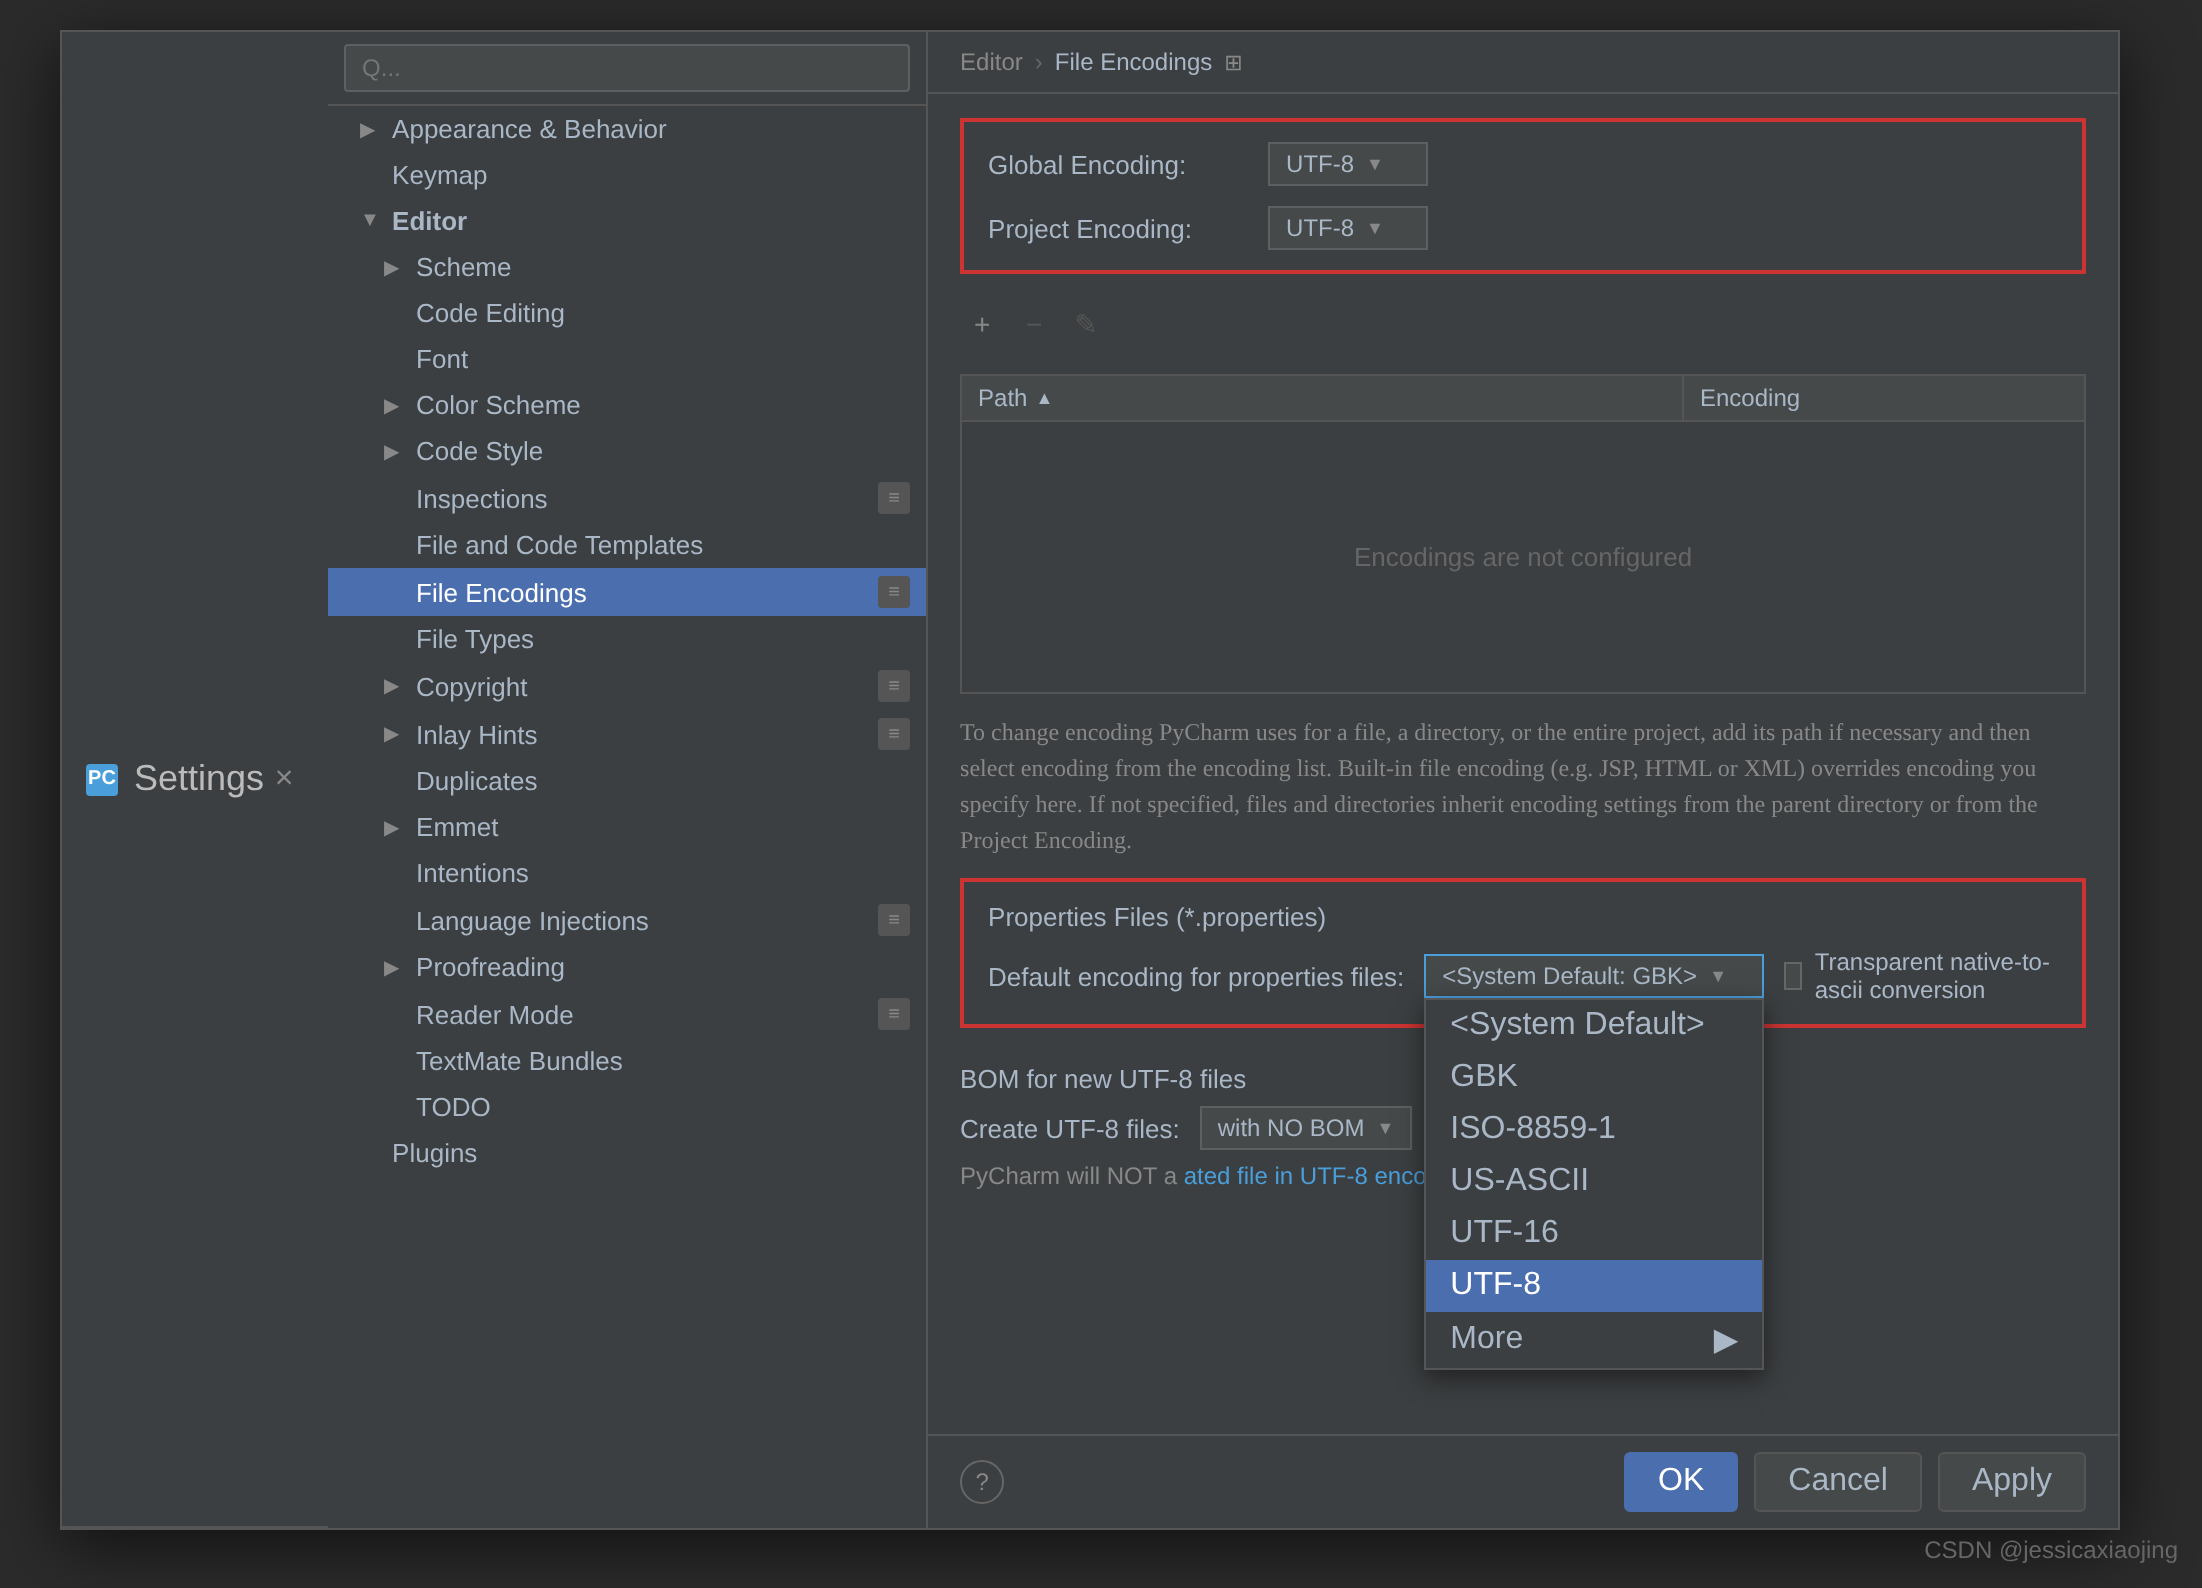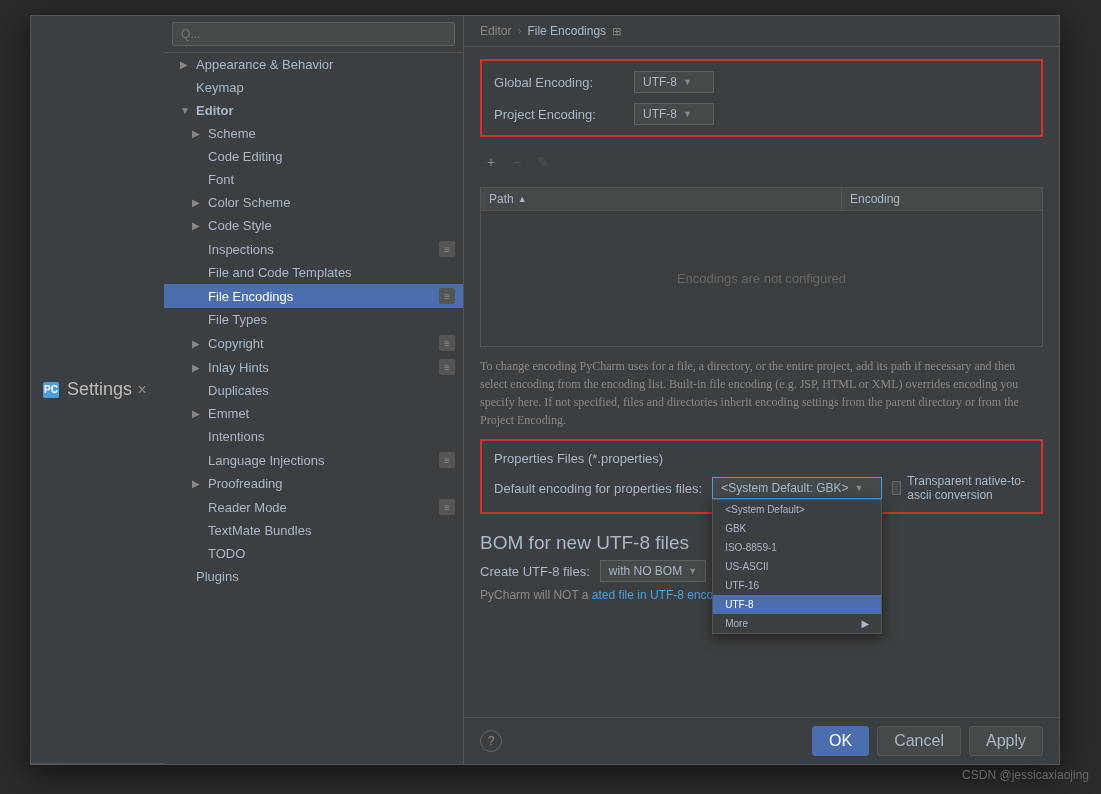--- a/index.html
+++ b/index.html
@@ -293,21 +293,21 @@
       background: #3c3f41;
       border: 1px solid #555;
       min-width: 170px;
       z-index: 1000;
       box-shadow: 0 4px 12px rgba(0,0,0,0.5);
     }
     .dropdown-item {
       padding: 4px 12px;
       cursor: pointer;
       color: #a9b7c6;
-      font-size: 10px;
+      font-size: 16px;
       display: flex;
       align-items: center;
       justify-content: space-between;
     }
     .dropdown-item.highlighted {
       background: #4b6eaf;
       color: #fff;
     }
 
     .checkbox-row {
@@ -321,21 +321,21 @@
       width: 14px; height: 14px;
       border: 1px solid #666;
       background: #45494a;
     }
 
     
     .bom-section {
       margin-top: 8px;
     }
     .bom-label {
-      font-size: 19px;
+      font-size: 13px;
       color: #a9b7c6;
       margin-bottom: 6px;
     }
     .bom-row {
       display: flex;
       align-items: center;
       gap: 10px;
     }
     .bom-create-label {
       color: #a9b7c6;

